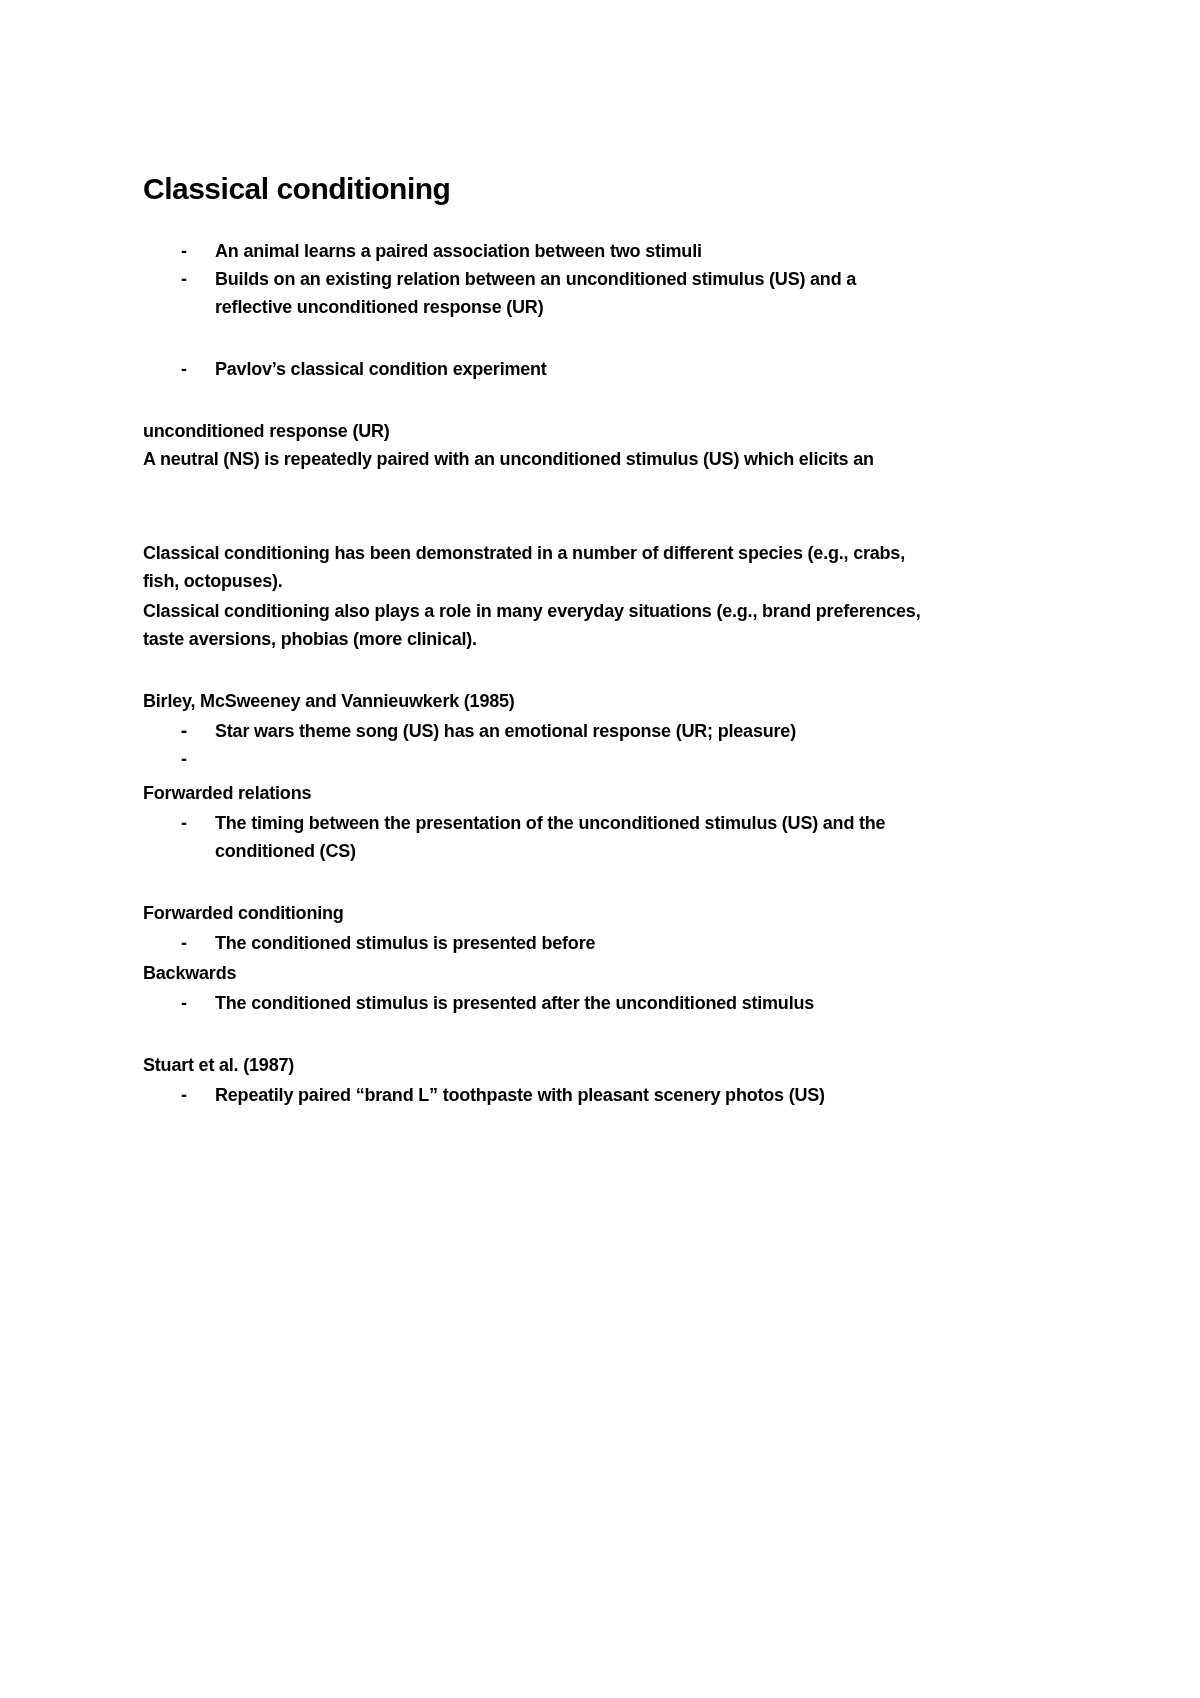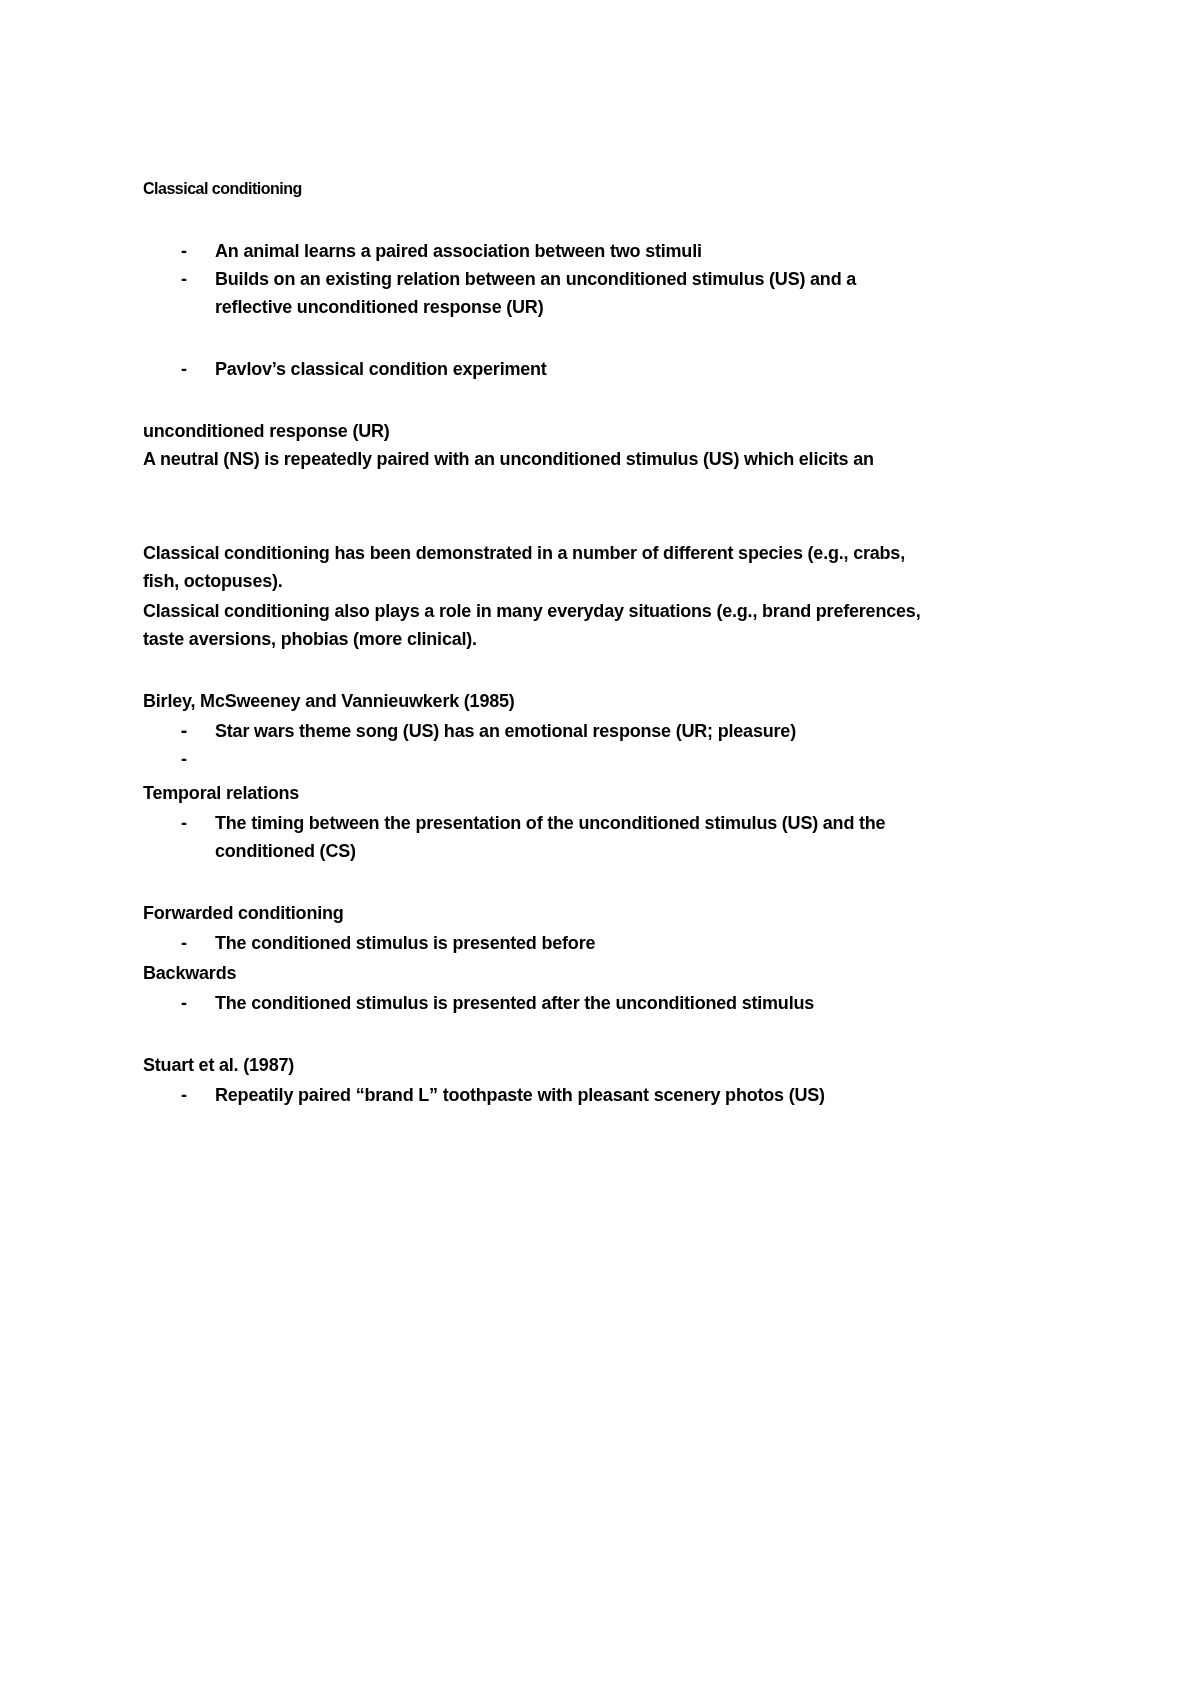--- a/index.html
+++ b/index.html
@@ -20,21 +20,21 @@
     color: #000000;
   }
   .block { margin-bottom: 2px; }
   .line {
     font-size: 18px;
     line-height: 28px;
     letter-spacing: -0.2px;
     white-space: nowrap;
   }
   .heading {
-    font-size: 16px;
+    font-size: 30px;
     letter-spacing: -0.5px;
   }
   .spacer { height: 30px; margin-bottom: 2px; }
   .bullet-line {
     position: relative;
     padding-left: 72px;
   }
   .bullet-line .dash {
     position: absolute;
     left: 38px;
@@ -79,21 +79,21 @@
       <div class="block">
         <div class="line">Birley, McSweeney and Vannieuwkerk (1985)</div>
       </div>
       <div class="block">
         <div class="line bullet-line"><span class="dash">-</span></div>
         <div class="line bullet-line"><span class="dash">-</span><span class="btext">Star wars theme song (US) has an emotional response (UR; pleasure)</span></div>
         <div class="line bullet-line"><span class="dash">-</span></div>
       </div>
       <div class="spacer"></div>
       <div class="block">
-        <div class="line">Temporal relations</div>
+        <div class="line">Forwarded relations</div>
       </div>
       <div class="block">
         <div class="line bullet-line"><span class="dash">-</span><span class="btext">The timing between the presentation of the unconditioned stimulus (US) and the</span></div>
         <div class="line bullet-cont">conditioned (CS)</div>
       </div>
       <div class="spacer"></div>
       <div class="block">
         <div class="line">Forwarded conditioning</div>
       </div>
       <div class="block">

